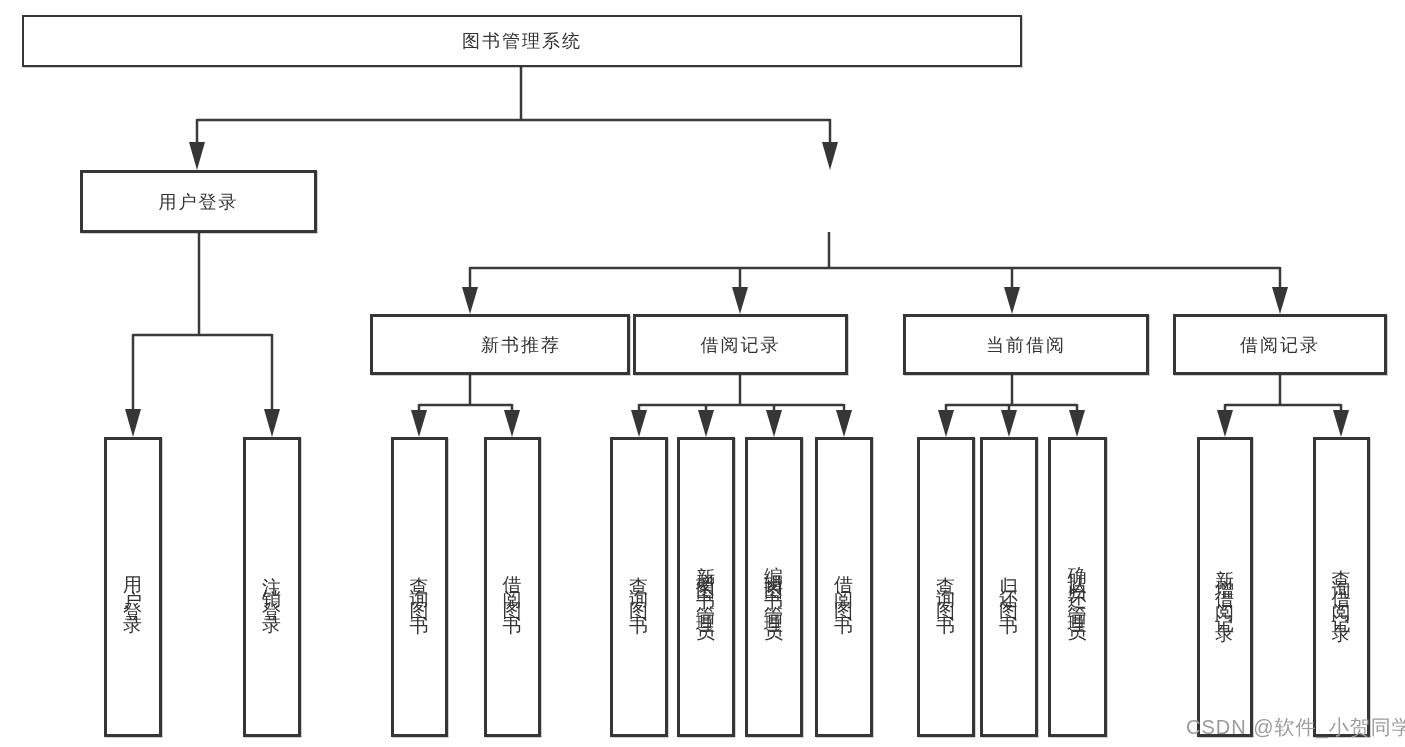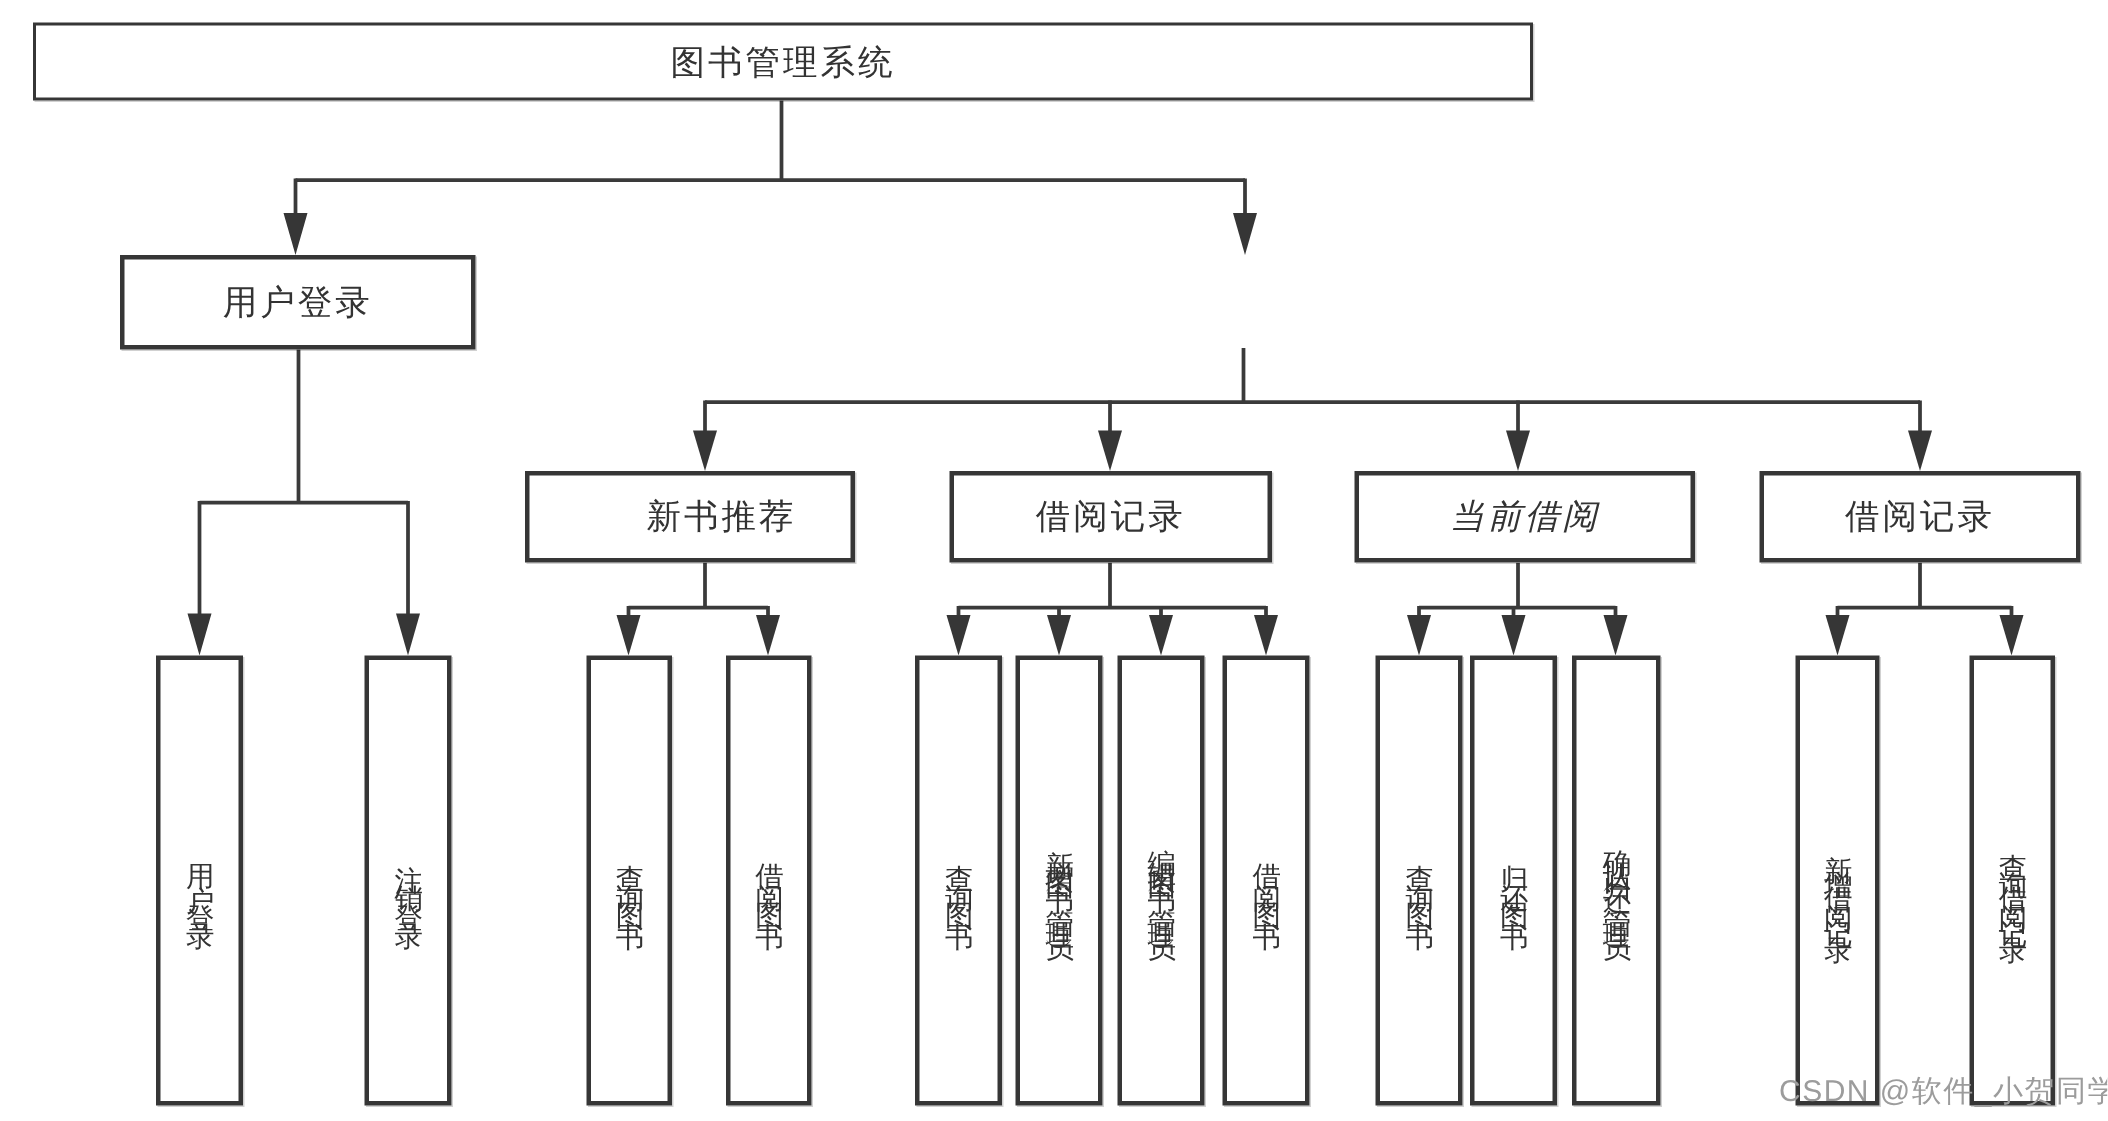--- a/index.html
+++ b/index.html
@@ -14,21 +14,21 @@
   .node{
     position:absolute;
     box-sizing:border-box;
     border:3px solid #363636;
     background:#ffffff;
     display:flex;align-items:center;justify-content:center;
     color:#333333;
     z-index:2;
     box-shadow:1px 1px 0 rgba(0,0,0,0.18);
   }
-  .h-node{font-size:23px;letter-spacing:2px;white-space:nowrap;}
+  .h-node{font-size:18px;letter-spacing:2px;white-space:nowrap;}
   .root-node{left:22px;top:15px;width:1000px;height:52px;border-width:2px;}
   .lvl2{height:63px;top:170px;}
   .branch{top:314px;height:61px;}
   .leaf{top:437px;height:300px;width:58px;}
   .v-label{
     writing-mode:vertical-rl;
     text-orientation:mixed;
     font-size:19px;
     line-height:1;
     color:#333333;
@@ -117,27 +117,27 @@
   </svg>
 
   <div class="node h-node root-node">
     <span>图书管理系统</span>
   </div>
 
   <div class="node h-node lvl2" style="left:80px;width:237px;">
     <span>用户登录</span>
   </div>
 
-  <div class="node h-node branch" style="left:350px;width:220px;padding-left:42px;">
+  <div class="node h-node branch" style="left:370px;width:260px;padding-left:42px;">
     <span>新书推荐</span>
   </div>
   <div class="node h-node branch" style="left:633px;width:215px;">
     <span>借阅记录</span>
   </div>
-  <div class="node h-node branch" style="left:903px;width:227px;font-style:italic;">
+  <div class="node h-node branch" style="left:903px;width:246px;">
     <span>当前借阅</span>
   </div>
   <div class="node h-node branch" style="left:1173px;width:214px;">
     <span>借阅记录</span>
   </div>
 
   <div class="node leaf" style="left:104px;">
     <span class="v-label v4">用户登录</span>
   </div>
   <div class="node leaf" style="left:243px;">

